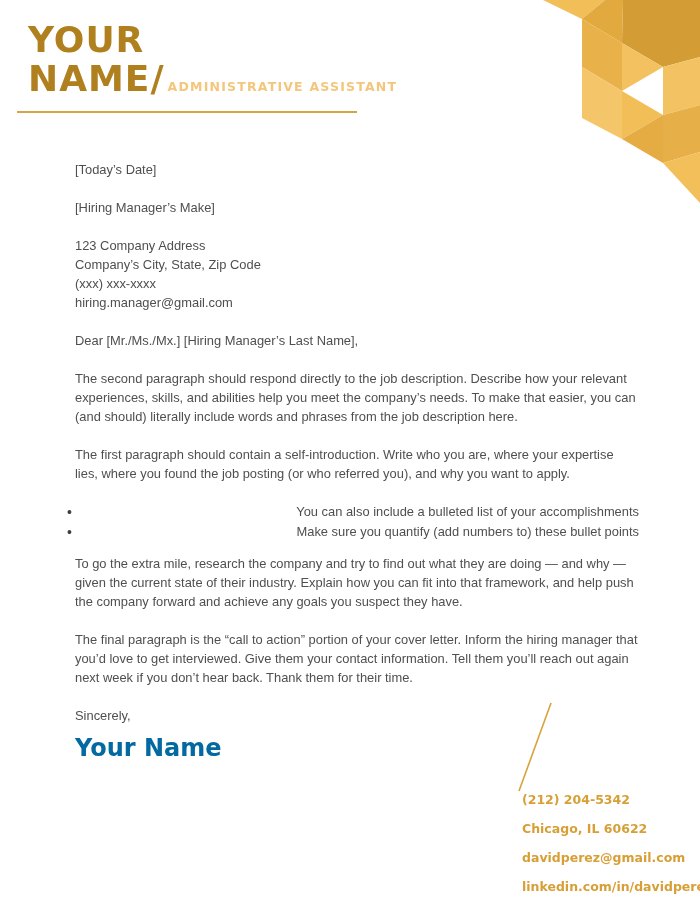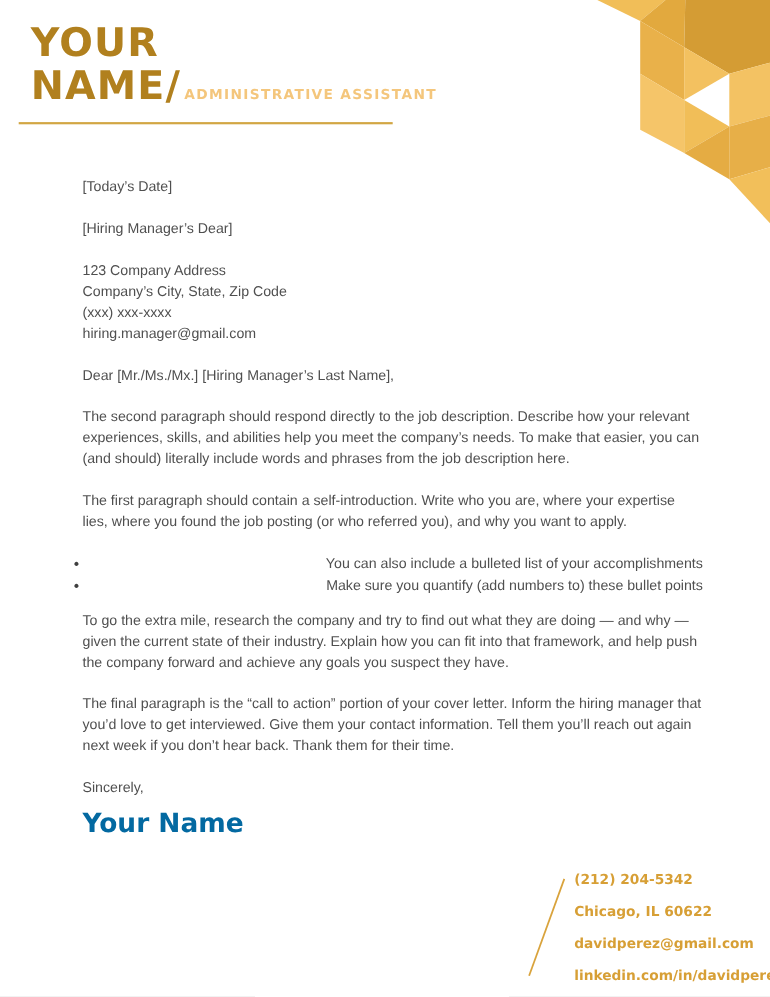--- a/index.html
+++ b/index.html
@@ -39,21 +39,21 @@
     font-size:14px;color:#3f3f3f;
   }
   .closing{margin:13px 0 14px 0 !important;}
   .signature{
     font-family:"DejaVu Sans",sans-serif;font-weight:bold;
     font-size:24px;color:#0369a1;margin:0;
   }
   
   .footer{
     position:absolute;right:6px;bottom:12px;
-    display:flex;align-items:flex-start;
+    display:flex;align-items:flex-start;flex-direction:column;
   }
   .slash{margin-top:4px;}
   .contact{
     margin-left:6px;width:172px;
     font-family:"DejaVu Sans",sans-serif;font-weight:bold;
     font-size:12.5px;color:#d79f35;
   }
   .contact div{margin-bottom:15px;line-height:14px;}
   .contact div:last-child{margin-bottom:0;}
 </style>
@@ -79,21 +79,21 @@
   <div class="header">
     <div class="name-title">
       <div>YOUR</div>
       <div><span>NAME/</span><span class="job-title">ADMINISTRATIVE ASSISTANT</span></div>
     </div>
   </div>
   <div class="title-underline"></div>
 
   <div class="letter">
     <p>[Today’s Date]</p>
-    <p>[Hiring Manager’s Dear]</p>
+    <p>[Hiring Manager’s Make]</p>
 
     <div style="margin-bottom:19px;">
       <p class="addr">123 Company Address</p>
       <p class="addr">Company’s City, State, Zip Code</p>
       <p class="addr">(xxx) xxx-xxxx</p>
       <p class="addr">hiring.manager@gmail.com</p>
     </div>
 
     <p>Dear [Mr./Ms./Mx.] [Hiring Manager’s Last Name],</p>
     <p>The second paragraph should respond directly to the job description. Describe how your relevant experiences, skills, and abilities help you meet the company’s needs. To make that easier, you can (and should) literally include words and phrases from the job description here.</p>

